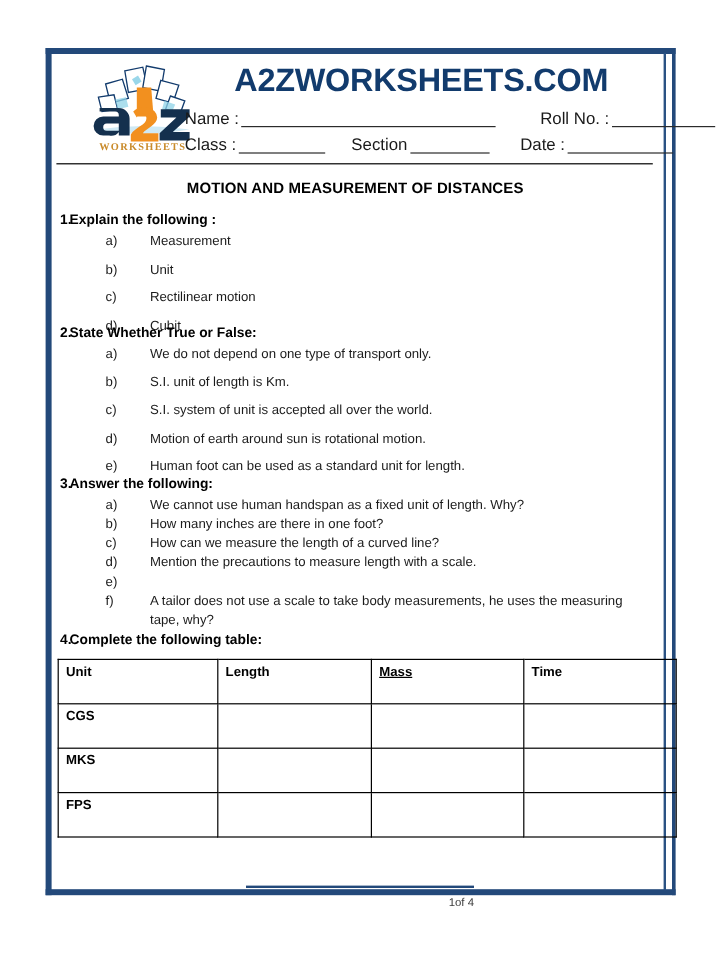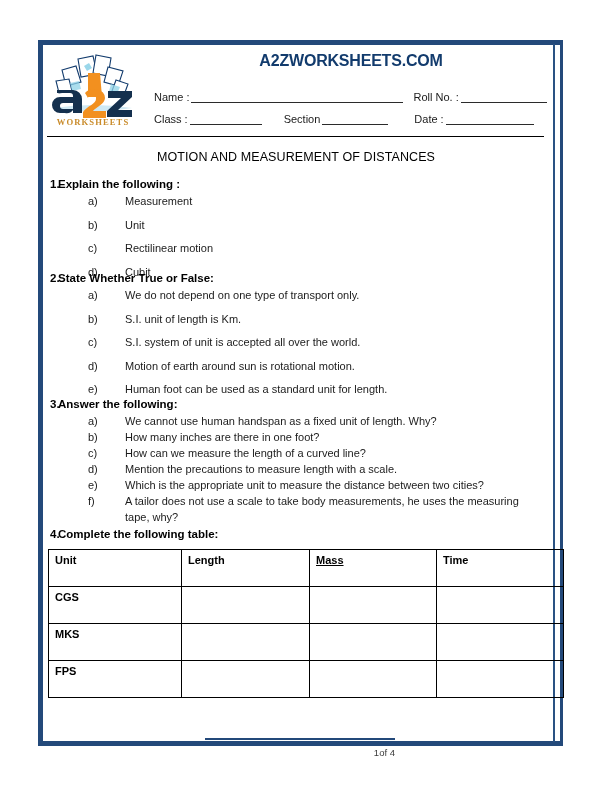--- a/index.html
+++ b/index.html
@@ -67,34 +67,34 @@
   
   .header {
     position: absolute;
     left: 46px;
     top: 48px;
     width: 500px;
     height: 88px;
   }
   .logo {
     position: absolute;
-    left: 2px;
+    left: 28px;
     top: 5px;
     width: 90px;
     height: 76px;
   }
   .logo svg { display: block; }
 
   .brand-title {
     position: absolute;
     left: 110px;
     top: 4px;
     width: 390px;
     text-align: center;
-    font-size: 16px;
+    font-size: 27px;
     font-weight: bold;
     color: #123b6d;
     letter-spacing: -0.2px;
     font-family: "Liberation Sans", sans-serif;
   }
 
   .fields {
     position: absolute;
     left: 108px;
     top: 42px;
@@ -102,21 +102,21 @@
     font-size: 11px;
     color: #171717;
   }
   .field-row {
     position: relative;
     height: 22px;
     white-space: nowrap;
   }
   .flabel {
     display: inline-block;
-    font-size: 11px;
+    font-size: 14px;
     color: #1a1a1a;
   }
   .fline {
     display: inline-block;
     border-bottom: 1px solid #2b2b2b;
     height: 12px;
     vertical-align: bottom;
     margin: 0 2px;
   }
 
@@ -130,21 +130,21 @@
   }
 
   
   .sheet-title {
     position: absolute;
     left: 46px;
     top: 150px;
     width: 500px;
     text-align: center;
     font-size: 12.5px;
-    font-weight: normal;
+    font-weight: bold;
     color: #000;
     letter-spacing: 0.1px;
   }
 
   
   .qblock { position: absolute; left: 46px; width: 500px; }
 
   .qhead {
     position: relative;
     height: 17px;
@@ -275,21 +275,21 @@
         <path d="M60 38 h24 v6 l-14 13 h14 v7 h-25 v-6 l14 -13 h-13 z" fill="#14304e"></path>
 
         <text x="45" y="72" text-anchor="middle" font-family="Liberation Serif, serif" font-size="8.6" letter-spacing="1.1" fill="#c98b2a" font-weight="bold">WORKSHEETS</text>
       </svg>
     </div>
 
     <div class="brand-title">A2ZWORKSHEETS.COM</div>
 
     <div class="fields">
       <div class="field-row">
-        <span class="flabel">Name :</span><span class="fline" style="width:212px"></span><span class="flabel" style="margin-left:8px">Roll No. :</span><span class="fline" style="width:86px"></span>
+        <span class="flabel">Name :</span><span class="fline" style="width:212px"></span><span class="flabel" style="margin-left:35px">Roll No. :</span><span class="fline" style="width:86px"></span>
       </div>
       <div class="field-row">
         <span class="flabel">Class :</span><span class="fline" style="width:72px"></span><span class="flabel" style="margin-left:20px">Section</span><span class="fline" style="width:66px"></span><span class="flabel" style="margin-left:24px">Date :</span><span class="fline" style="width:88px"></span>
       </div>
     </div>
   </div>
 
   <div class="rule-under-header"></div>
 
   <div class="sheet-title">MOTION AND MEASUREMENT OF DISTANCES</div>
@@ -360,21 +360,20 @@
     <div class="qitem">
       <span class="qletter">c)</span>
       <span class="qtext">How can we measure the length of a curved line?</span>
     </div>
     <div class="qitem">
       <span class="qletter">d)</span>
       <span class="qtext">Mention the precautions to measure length with a scale.</span>
     </div>
     <div class="qitem">
       <span class="qletter">e)</span>
-      <span class="qtext">Which is the appropriate unit to measure the distance between two cities?</span>
     </div>
     <div class="qitem">
       <span class="qletter">f)</span>
       <span class="qtext">A tailor does not use a scale to take body measurements, he uses the measuring</span>
     </div>
     <div class="qitem" style="height:20px">
       <span class="qtext-cont">tape, why?</span>
     </div>
   </div>
 

